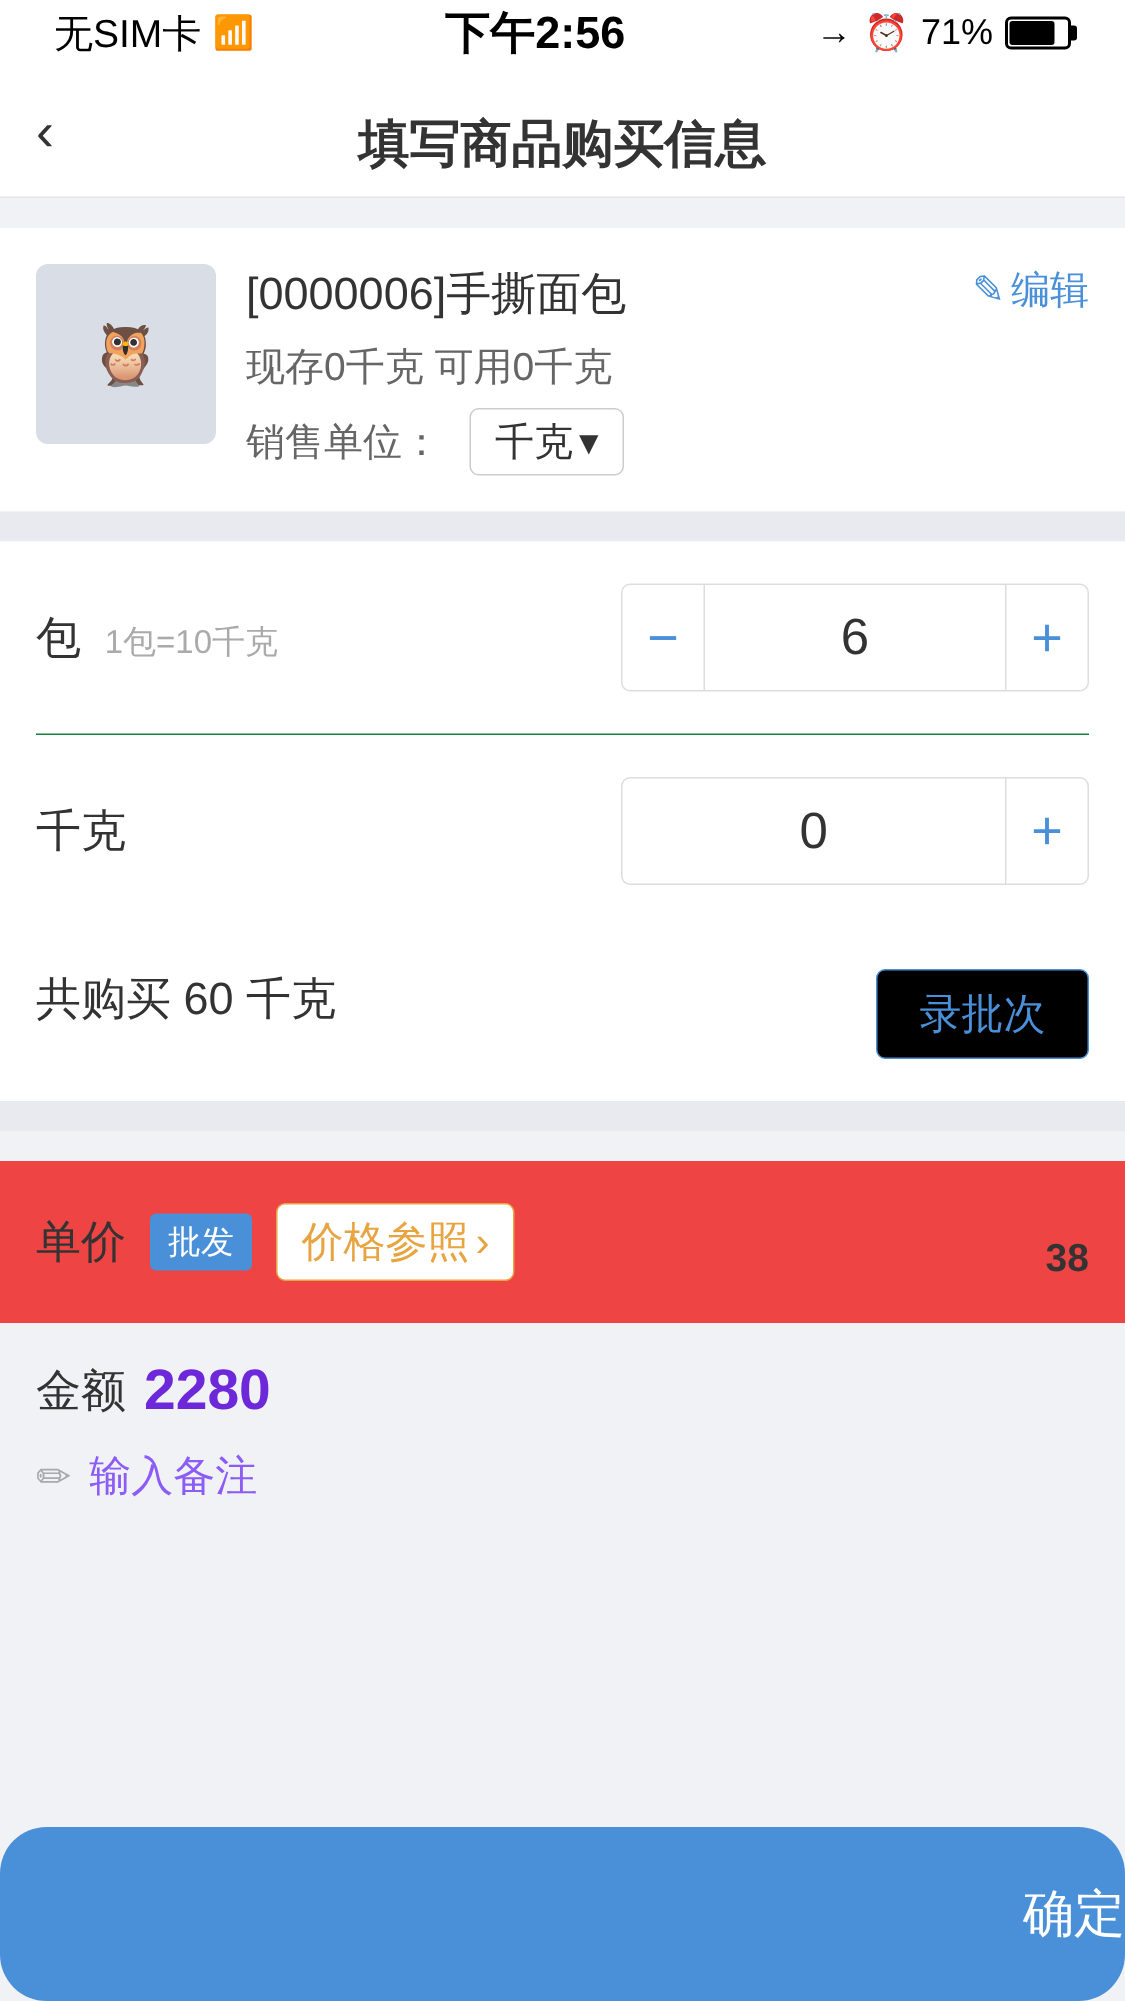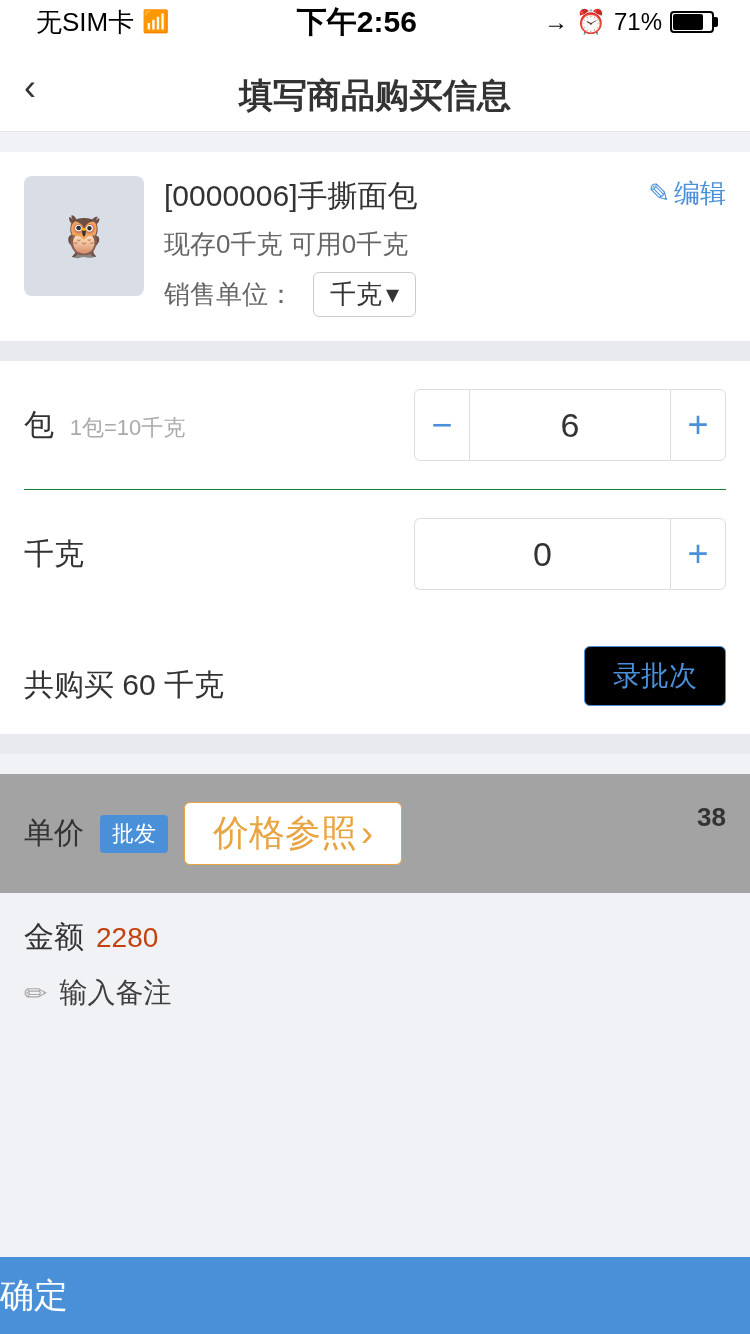--- a/index.html
+++ b/index.html
@@ -143,87 +143,88 @@
       font-size: 34px;
       color: #333;
       background: #fff;
       border-radius: 6px 0 0 6px;
     }
     
     .summary-section {
       background: #fff;
       padding: 28px 24px;
       display: flex;
-      align-items: flex-end;
+      align-items: flex-start;
       justify-content: space-between;
     }
     .summary-text { font-size: 30px; color: #333; }
     .batch-btn {
       border: 1px solid #4a90d9;
       color: #4a90d9;
       background: #000000;
       padding: 10px 28px;
       border-radius: 6px;
       font-size: 28px;
       cursor: pointer;
     }
     
     .price-section {
-      background: #a3a3a3;
+      background: #ef4444;
       padding: 28px 24px;
       margin-top: 20px;
       display: flex;
-      align-items: flex-start;
+      align-items: flex-end;
       justify-content: space-between;
     }
     .price-left { display: flex; align-items: center; gap: 16px; }
     .price-label { font-size: 30px; color: #333; }
     .price-tag {
       background: #4a90d9;
       color: #fff;
       font-size: 22px;
       padding: 4px 12px;
       border-radius: 4px;
     }
     .price-ref-btn {
       border: 1px solid #e8a440;
       color: #e8a440;
       background: #fff;
-      padding: 6px 28px;
+      padding: 6px 16px;
       border-radius: 6px;
-      font-size: 36px;
+      font-size: 28px;
       cursor: pointer;
       display: flex; align-items: center; gap: 4px;
     }
     .price-value { font-size: 26px; color: #333; font-weight: 700; }
     
     .amount-section {
       background: #f0f2f5;
       padding: 24px 24px 20px 24px;
     }
     .amount-row { display: flex; align-items: center; gap: 12px; }
     .amount-label { font-size: 30px; color: #333; }
-    .amount-value { font-size: 28px; color: #c2410c; font-weight: 400; }
+    .amount-value { font-size: 38px; color: #6d28d9; font-weight: 700; }
     .note-row {
       display: flex; align-items: center; gap: 12px;
       margin-top: 16px;
     }
     .note-icon { color: #aaa; font-size: 28px; }
-    .note-text { color: #404040; font-size: 28px; }
+    .note-text { color: #8b5cf6; font-size: 28px; }
     
     .bottom-area {
       position: fixed;
       bottom: 0; left: 0;
       width: 750px;
-      height: 77px;
+      height: 116px;
       background: #4a90d9;
       display: flex;
       align-items: center;
-      justify-content: flex-start;
-      cursor: pointer;
+      justify-content: flex-end;
+      cursor: pointer;
+      border-radius: 31px;
     }
     .confirm-btn-text {
       color: #fff;
       font-size: 34px;
       font-weight: 500;
     }
     
     .gray-body {
       min-height: 300px;
       background: #f0f2f5;

